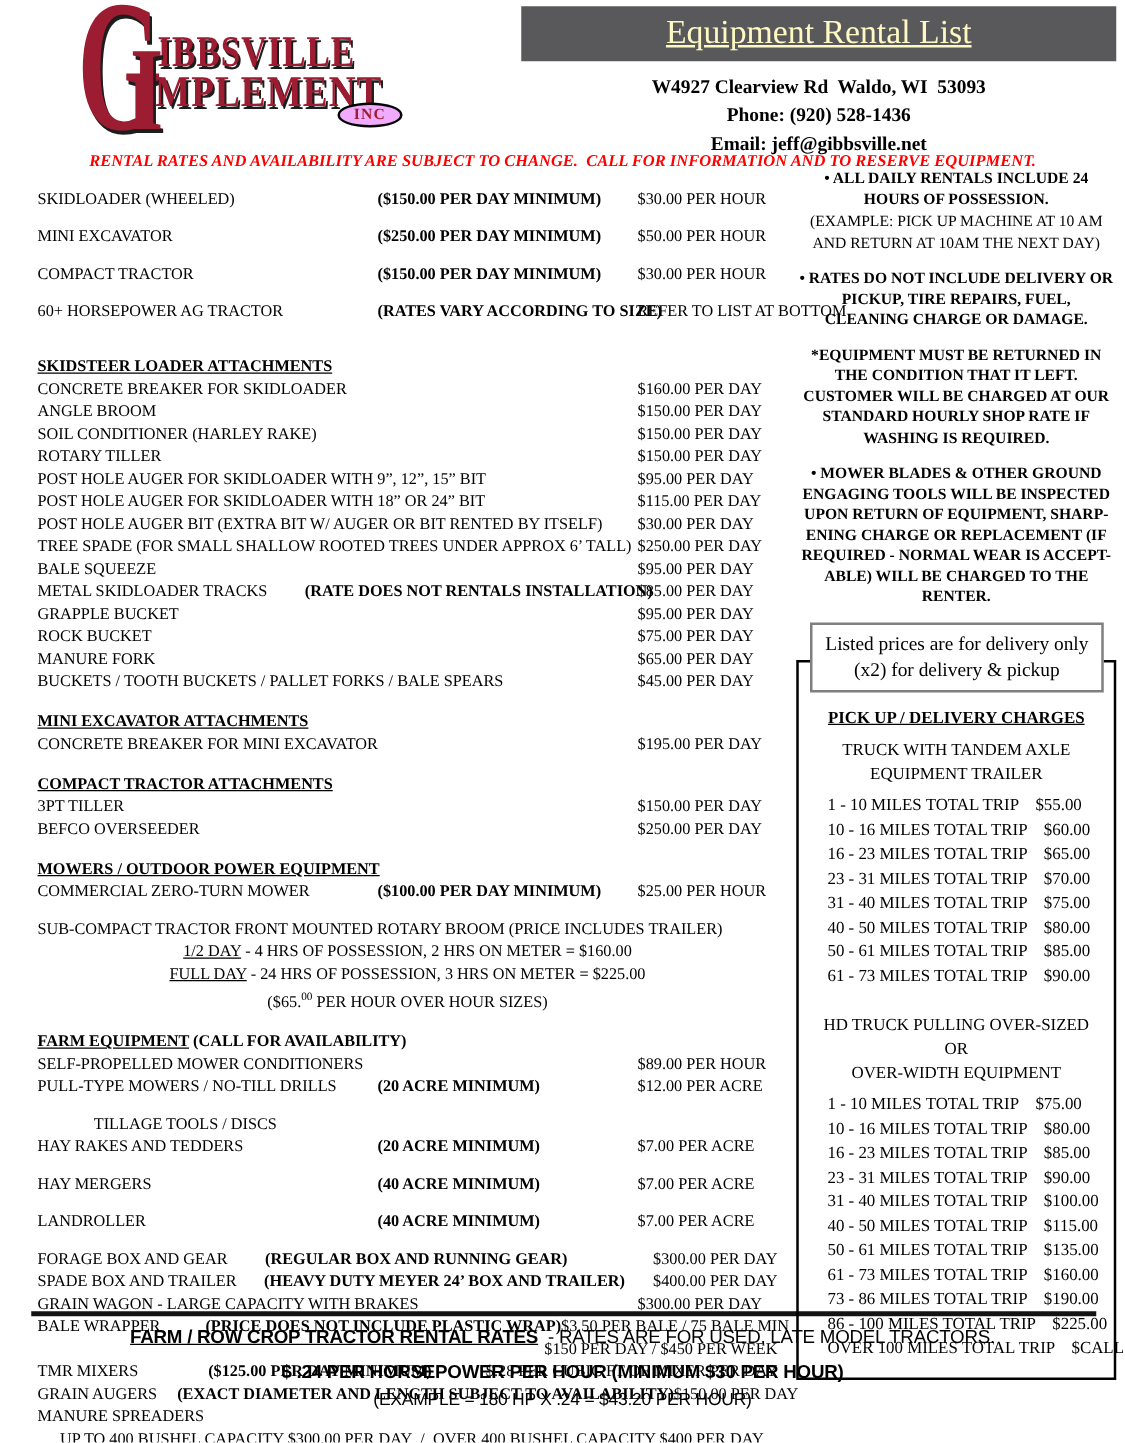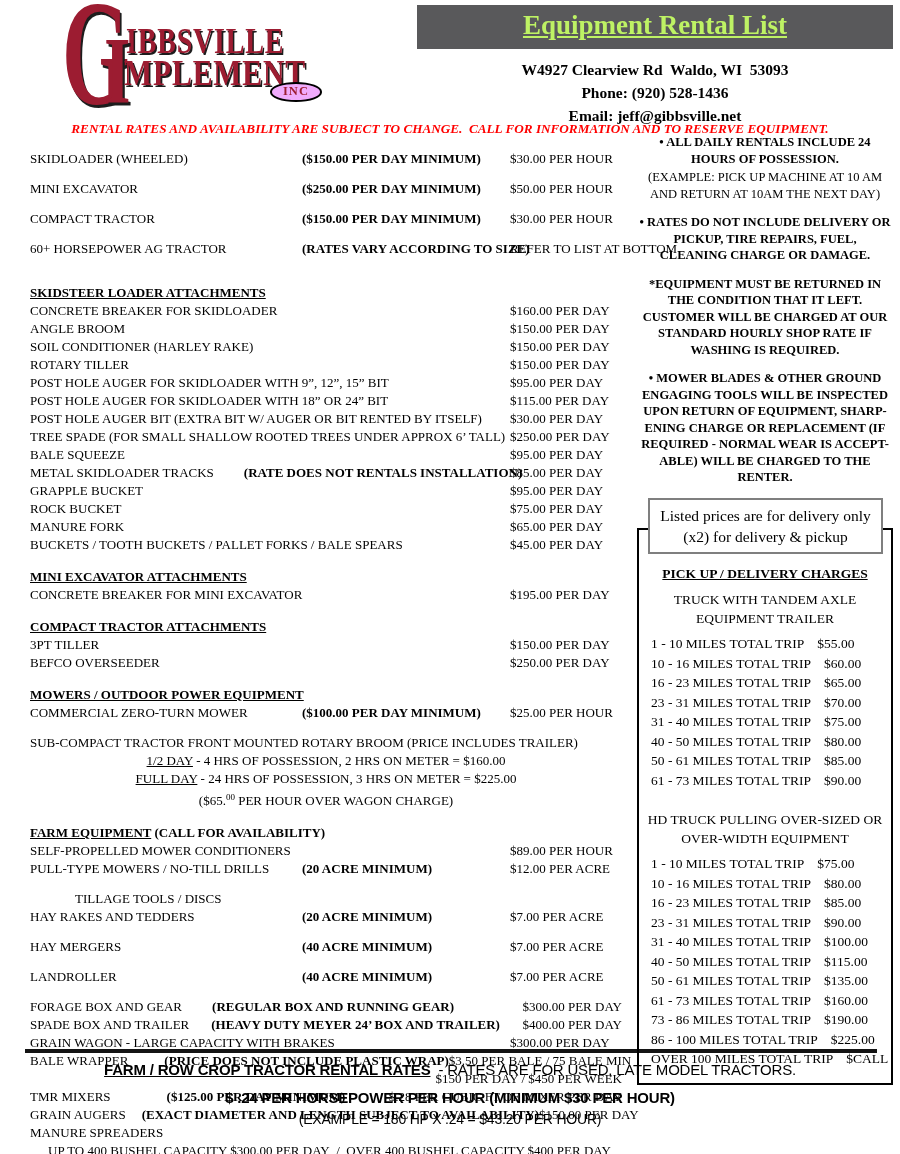--- a/index.html
+++ b/index.html
@@ -11,21 +11,21 @@
   .logo span{display:block;position:absolute;line-height:1;white-space:nowrap;}
   .bigG{left:2px;top:-24px;font-size:150px;transform:scaleX(0.58);transform-origin:left top;text-shadow:3px 3px 0 #1d1d1d;}
   .bigI{left:44px;top:22px;font-size:95px;transform:scaleX(0.72);transform-origin:left top;text-shadow:3px 3px 0 #1d1d1d;}
   .word1{left:66px;top:22px;font-size:35px;transform:scaleX(0.80);transform-origin:left top;letter-spacing:1px;text-shadow:2px 2px 0 #1d1d1d;}
   .word2{left:64px;top:54px;font-size:35px;transform:scaleX(0.85);transform-origin:left top;letter-spacing:1px;text-shadow:2px 2px 0 #1d1d1d;}
   .inc{left:210px;top:80px;border:2px solid #000;border-radius:50%;padding:1px 11px 2px;font-size:12.5px;letter-spacing:1px;background:#f0abfc;}
 
   
   .rheader{position:absolute;left:417px;top:5px;width:476px;text-align:center;}
   .title-bar{padding:5px 0 8px;}
-  .title-bar .title{color:#bef264;font-size:27px;font-weight:bold;text-decoration:underline;}
+  .title-bar .title{color:#fef9c3;font-size:27px;font-weight:normal;text-decoration:underline;}
   .address{font-weight:bold;font-size:15.5px;line-height:23px;margin-top:9px;}
 
   .disclaimer{position:absolute;left:0;top:121px;width:900px;text-align:center;color:#f00;font-weight:bold;font-style:italic;font-size:13.2px;}
 
   
   .main{position:absolute;left:30px;top:150px;width:592px;font-size:13px;line-height:18px;}
   .row{white-space:nowrap;}
   .row.r3{display:grid;grid-template-columns:272px minmax(0,1fr) 112px;}
   .row.r2{display:grid;grid-template-columns:minmax(0,1fr) 112px;}
   .row.wide{display:flex;}
@@ -34,21 +34,21 @@
   .note.inline{margin-left:30px;}
   .sec-head{margin-top:14px;font-weight:bold;}
   .u{text-decoration:underline;}
   sup{font-size:9px;}
 
   
   .sidebar{position:absolute;left:637px;top:134px;width:256px;text-align:center;font-size:12.5px;line-height:16.5px;}
   .note{font-weight:bold;margin-bottom:12px;}
   .note-sub{font-weight:normal;margin-top:2px;}
   .delivery-note-box{position:relative;z-index:2;background:#fff;border:2px solid #7f7f7f;margin:9px 10px 0 11px;padding:5px 2px;font-size:15.5px;line-height:21px;}
-  .charges-box{border:2.5px solid #000;margin-top:-26px;padding:36px 0 14px;position:relative;z-index:1;background:transparent;}
+  .charges-box{border:2.5px solid #000;margin-top:-26px;padding:36px 11px 14px;position:relative;z-index:1;background:transparent;}
   .charges-title{font-weight:bold;text-decoration:underline;font-size:13.5px;margin-bottom:8px;}
   .charges-header{font-size:13.5px;line-height:19px;margin-bottom:6px;}
   .mile-row{display:flex;font-size:13.5px;line-height:19.5px;padding:0 12px;}
   .miles{flex:1;text-align:right;white-space:nowrap;}
   .mprice{width:64px;text-align:left;margin-left:13px;white-space:nowrap;}
   .table-gap{height:20px;}
 
   
   .divider{position:absolute;left:25px;top:1049px;width:852px;height:4px;background:#141414;}
   .footer{position:absolute;left:0;top:1061px;width:900px;text-align:center;font-family:"Liberation Sans",sans-serif;letter-spacing:-0.2px;}
@@ -183,21 +183,21 @@
         <div class="row r3">
           <span>COMMERCIAL ZERO-TURN MOWER</span>
           <span class="note">($100.00 PER DAY MINIMUM)</span>
           <span class="price">$25.00 PER HOUR</span>
         </div>
         <div class="row r2">
           <span><span>SUB-COMPACT TRACTOR FRONT MOUNTED ROTARY BROOM (PRICE INCLUDES TRAILER)</span></span>
         </div>
         <div class="row center"><span class="u">1/2 DAY</span><span> - 4 HRS OF POSSESSION, 2 HRS ON METER = $160.00</span></div>
         <div class="row center"><span class="u">FULL DAY</span><span> - 24 HRS OF POSSESSION, 3 HRS ON METER = $225.00</span></div>
-        <div class="row center"><span>($65.</span><sup>00</sup><span> PER HOUR OVER WAGON CHARGE)</span></div>
+        <div class="row center"><span>($65.</span><sup>00</sup><span> PER HOUR OVER HOUR SIZES)</span></div>
         <div class="sec-head"><span class="u">FARM EQUIPMENT</span><span> (CALL FOR AVAILABILITY)</span></div>
         <div class="row r2">
           <span><span>SELF-PROPELLED MOWER CONDITIONERS</span></span>
           <span class="price">$89.00 PER HOUR</span>
         </div>
         <div class="row r3">
           <span>PULL-TYPE MOWERS / NO-TILL DRILLS</span>
           <span class="note">(20 ACRE MINIMUM)</span>
           <span class="price">$12.00 PER ACRE</span>
         </div>

